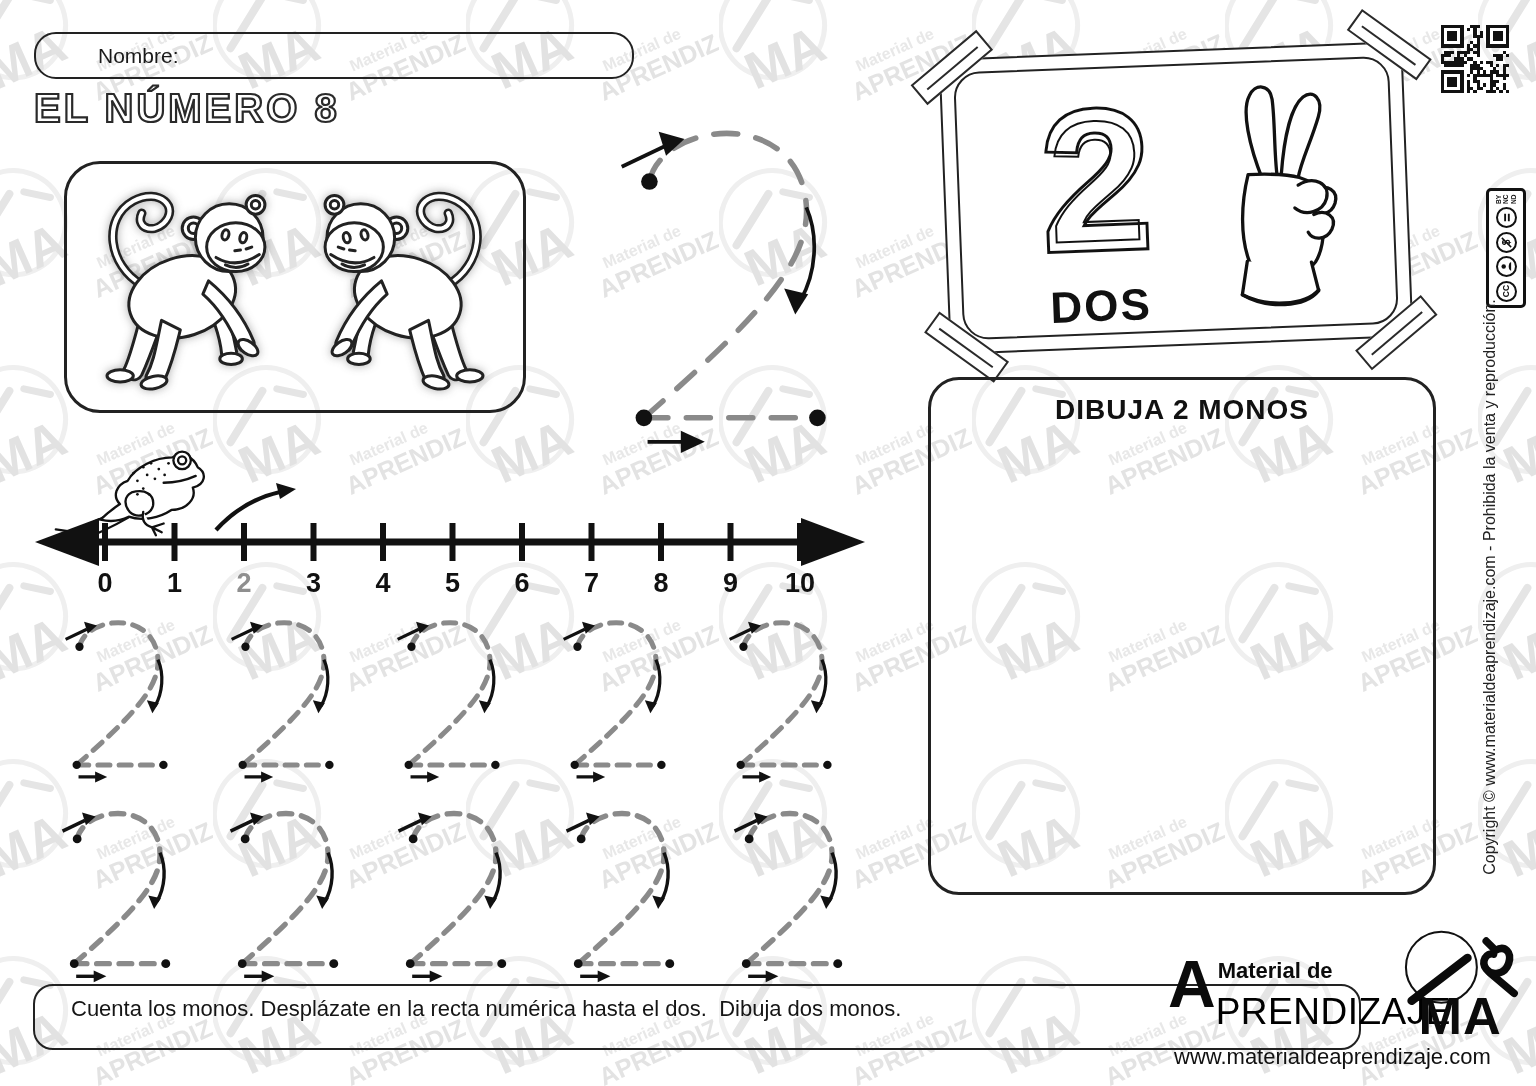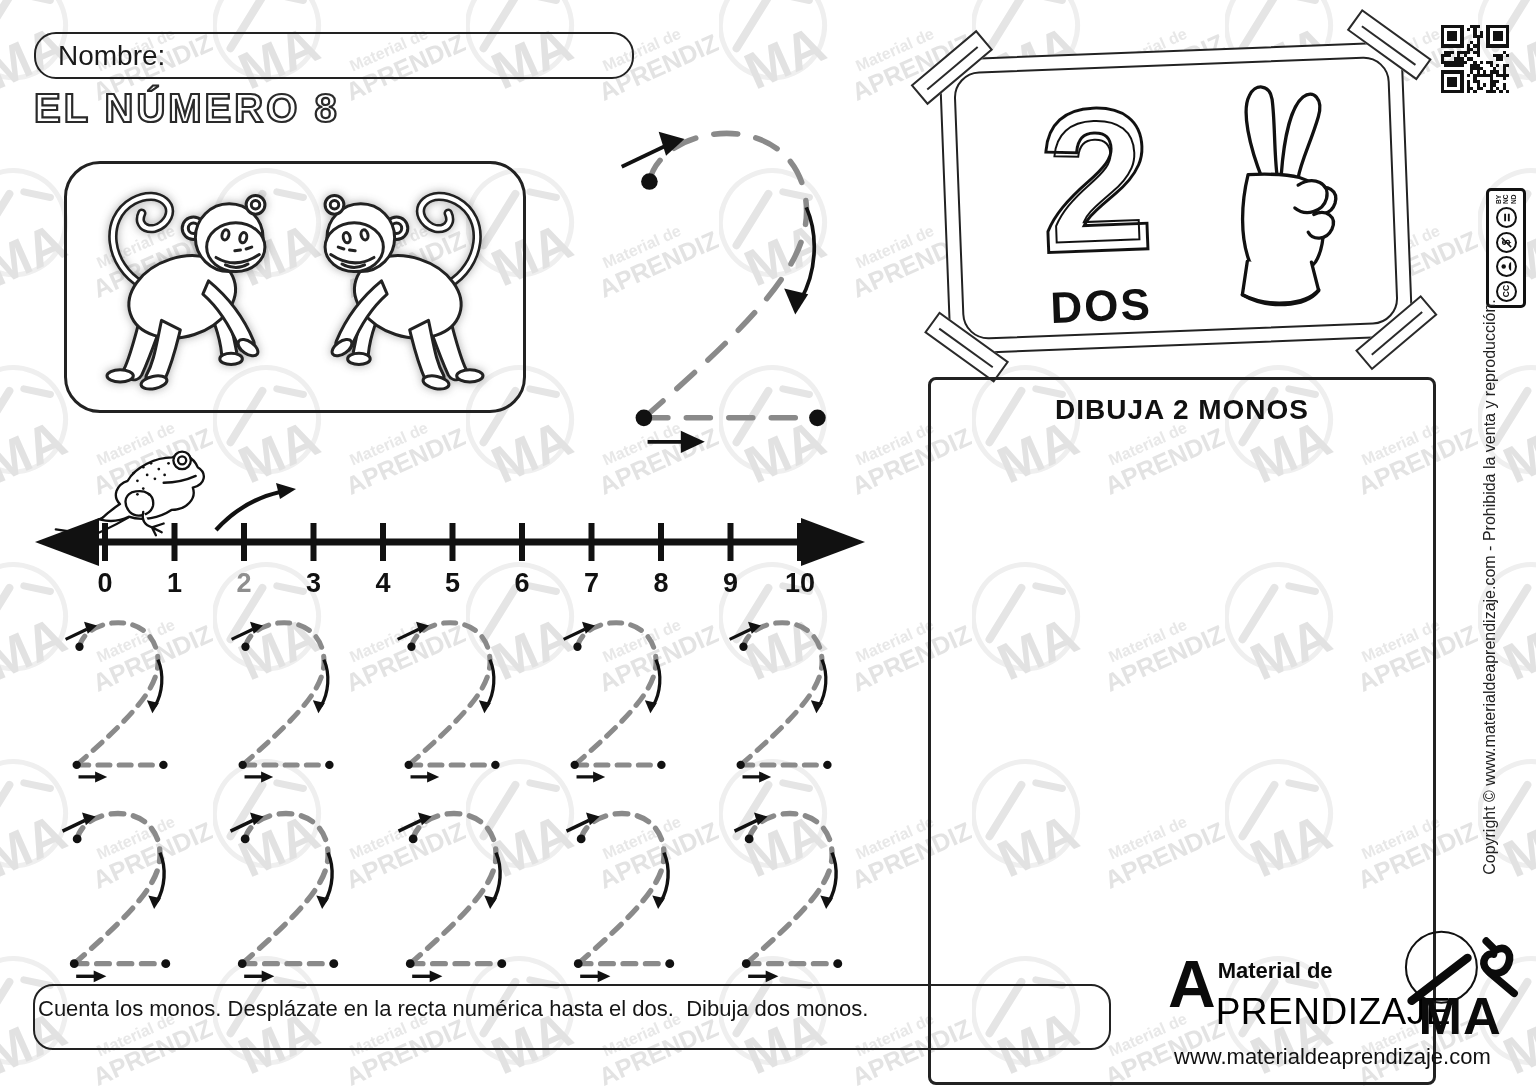--- a/index.html
+++ b/index.html
@@ -5,21 +5,21 @@
   * { margin:0; padding:0; box-sizing:border-box; }
   html,body { background:#fff; }
   body { font-family:"Liberation Sans", sans-serif; color:#111; }
   .page { position:relative; width:1536px; height:1086px; background:#fff; overflow:hidden; }
   .wm-layer { position:absolute; inset:0; z-index:0; pointer-events:none; }
   .layer { position:absolute; z-index:1; }
 
   
   .name-box { left:34px; top:32px; width:600px; height:47px; border:2.5px solid #222;
     border-radius:22px; display:flex; align-items:center; padding:0 22px; background:transparent; }
-  .name-box .lbl { font-size:28px; color:#1a1a1a; }
+  .name-box .lbl { font-size:21px; color:#1a1a1a;margin-left:40px; }
 
   
   .title { left:34px; top:86px; font-size:40px; font-weight:900; letter-spacing:3px;
     color:#fff; -webkit-text-stroke:2.2px #2a2a2a; text-shadow:0 0 1px #777; }
 
   
   .monkeys-box { left:64px; top:161px; width:462px; height:252px; border:3px solid #222;
     border-radius:36px; display:flex; align-items:center; justify-content:center; }
   .monkeys-box svg { filter:drop-shadow(0 0 5px rgba(40,40,40,.38)); }
 
@@ -60,26 +60,26 @@
   .numline text { font-family:"Liberation Sans",sans-serif; font-weight:700; font-size:27px; }
 
   
   .trace-row { position:absolute; display:flex; }
   .trace-row.r1 { left:50px; top:608px; gap:24px; }
   .trace-row.r2 { left:46px; top:798px; gap:18px; }
   .trace-row svg.t1 { width:142px; height:180px; }
   .trace-row svg.t2 { width:150px; height:190px; }
 
   
-  .draw-box { left:928px; top:377px; width:508px; height:708px; border:3px solid #222; border-radius:8px; }
+  .draw-box { left:928px; top:377px; width:508px; height:518px; border:3px solid #222; border-radius:31px; }
   .draw-box .hd { margin-top:14px; text-align:center; font-size:28px; font-weight:900; letter-spacing:1px; color:#111; }
 
   
-  .instr-box { left:33px; top:984px; width:1078px; height:66px; border:2.5px solid #222;
-    border-radius:20px; padding:8px 3px; }
+  .instr-box { left:33px; top:984px; width:1328px; height:66px; border:2.5px solid #222;
+    border-radius:20px; padding:8px 36px; }
   .instr-box p { font-size:22px; color:#151515; line-height:1.32; white-space:pre-wrap; }
 
   
   .brand { left:1168px; top:956px; width:360px; height:130px; }
   .brand .row { display:flex; align-items:flex-start; }
   .brand .bigA { font-size:66px; font-weight:900; line-height:.85; color:#0b0b0b; }
   .brand .stack { display:flex; flex-direction:column; margin-top:2px; }
   .brand .small { font-size:22px; font-weight:700; color:#0b0b0b; margin-left:2px; }
   .brand .rest { font-size:37px; font-weight:400; letter-spacing:.5px; color:#000000; line-height:.9;margin-top:11px; }
   .brand .site { margin-top:16px; font-size:22px; color:#111; margin-left:6px; }

